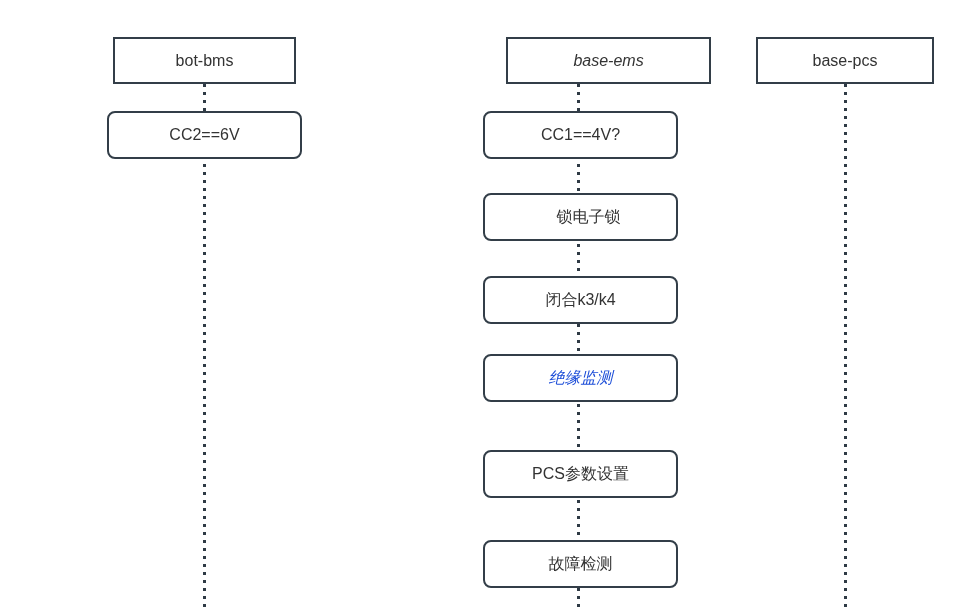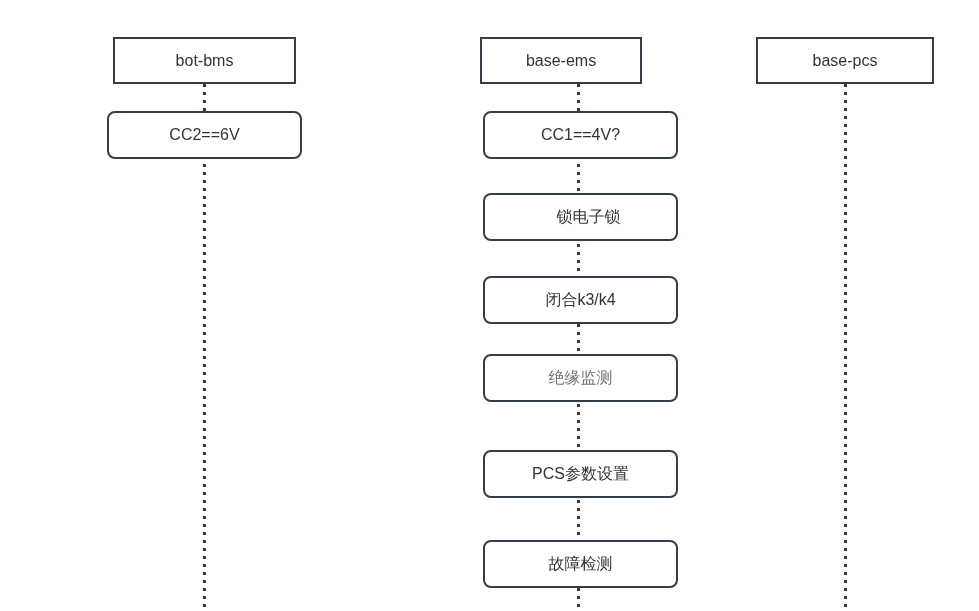--- a/index.html
+++ b/index.html
@@ -78,34 +78,34 @@
       <div class="lifeline-line" style="left: 203px; top: 84px; height: 527px;"></div>
       <div class="participant-box" style="left: 113px; top: 37px; width: 183px; height: 47px; border-color: rgb(51, 62, 72);">
         <span class="participant-label" style="color: rgb(51, 51, 51);">bot-bms</span>
       </div>
       <div class="action-box" style="left: 107px; top: 111px; width: 195px; height: 48px; border-color: rgb(51, 62, 72); text-align: center;">
         <span class="action-label" style="color: rgb(51, 51, 51);">CC2==6V</span>
       </div>
     </div>
     <div class="lifeline-column">
       <div class="lifeline-line" style="left: 577px; top: 84px; height: 527px;"></div>
-      <div class="participant-box" style="left: 480px; top: 37px; width: 162px; height: 47px; border-color: rgb(51, 62, 72);">
+      <div class="participant-box" style="left: 506px; top: 37px; width: 205px; height: 47px; border-color: rgb(51, 62, 72); font-style: italic;">
         <span class="participant-label" style="color: rgb(51, 51, 51);">base-ems</span>
       </div>
       <div class="action-box" style="left: 483px; top: 111px; width: 195px; height: 48px; border-color: rgb(51, 62, 72);">
         <span class="action-label" style="color: rgb(51, 51, 51);">CC1==4V?</span>
       </div>
       <div class="action-box" style="left: 483px; top: 193px; width: 195px; height: 48px; border-color: rgb(51, 62, 72); padding-left: 16px;">
         <span class="action-label" style="color: rgb(51, 51, 51);">锁电子锁</span>
       </div>
       <div class="action-box" style="left: 483px; top: 276px; width: 195px; height: 48px; border-color: rgb(51, 62, 72);">
         <span class="action-label" style="color: rgb(51, 51, 51);">闭合k3/k4</span>
       </div>
       <div class="action-box" style="left: 483px; top: 354px; width: 195px; height: 48px; border-color: rgb(51, 62, 72);">
-        <span class="action-label" style="color: #737373;">绝缘监测</span>
+        <span class="action-label" style="color: #1d4ed8; font-style: italic;">绝缘监测</span>
       </div>
       <div class="action-box" style="left: 483px; top: 450px; width: 195px; height: 48px; border-color: rgb(51, 62, 72);">
         <span class="action-label" style="color: rgb(51, 51, 51);">PCS参数设置</span>
       </div>
       <div class="action-box" style="left: 483px; top: 540px; width: 195px; height: 48px; border-color: rgb(51, 62, 72);">
         <span class="action-label" style="color: rgb(51, 51, 51);">故障检测</span>
       </div>
     </div>
     <div class="lifeline-column">
       <div class="lifeline-line" style="left: 844px; top: 84px; height: 527px;"></div>

